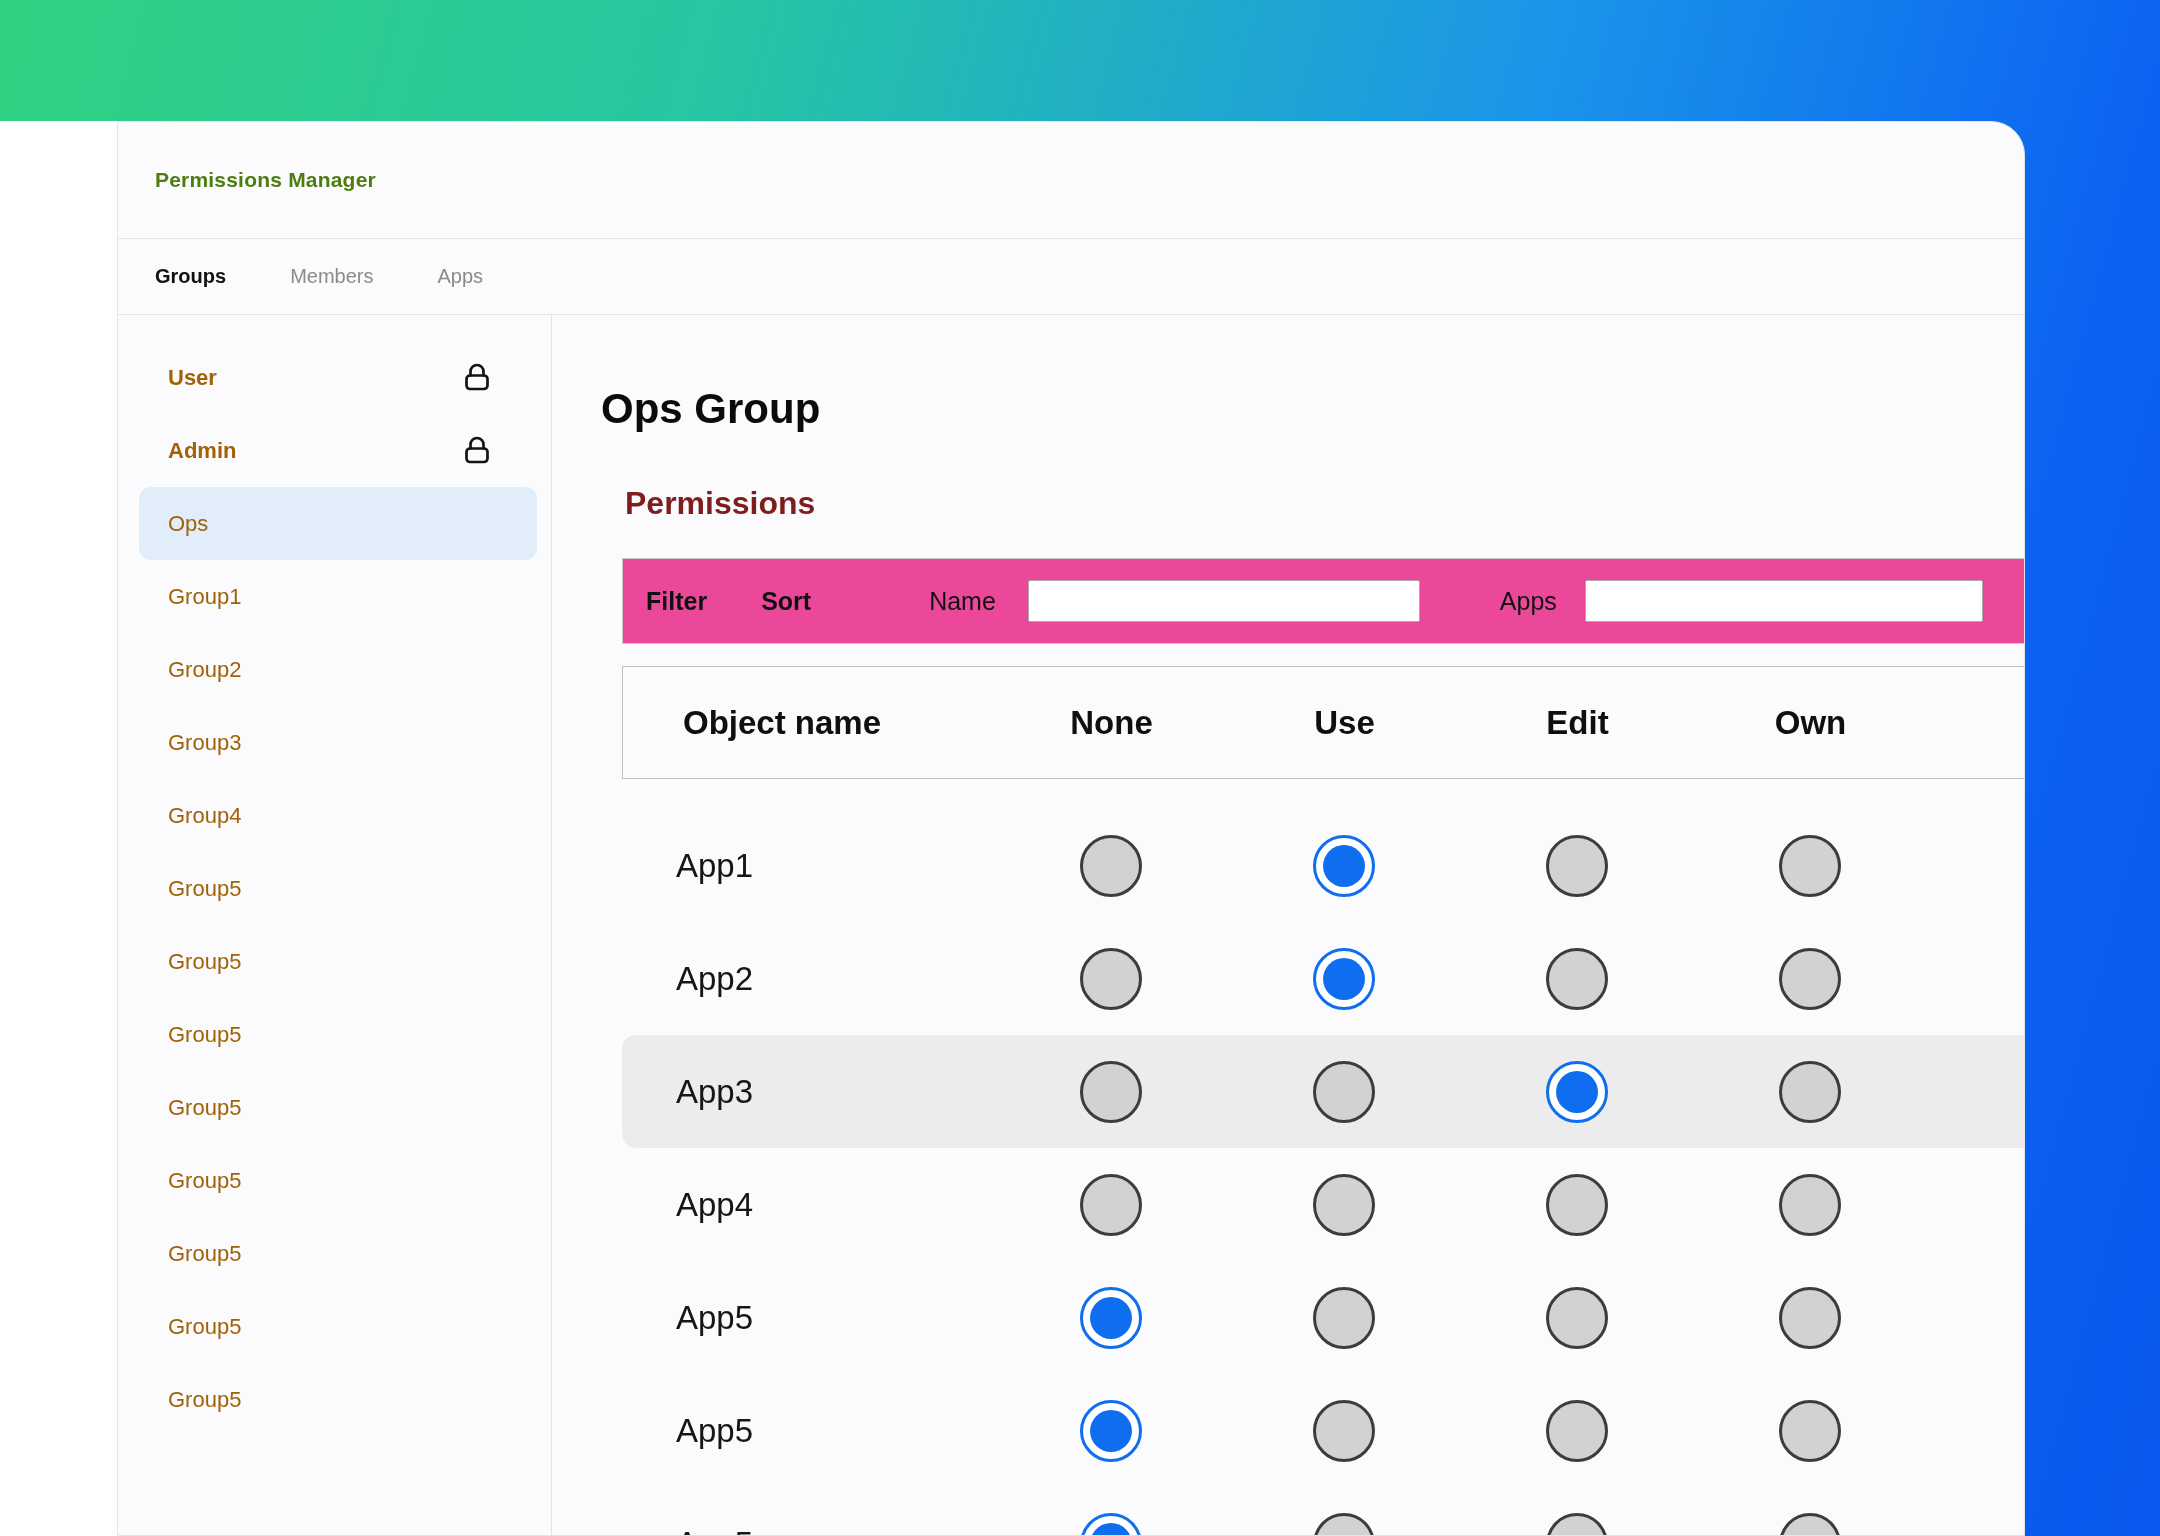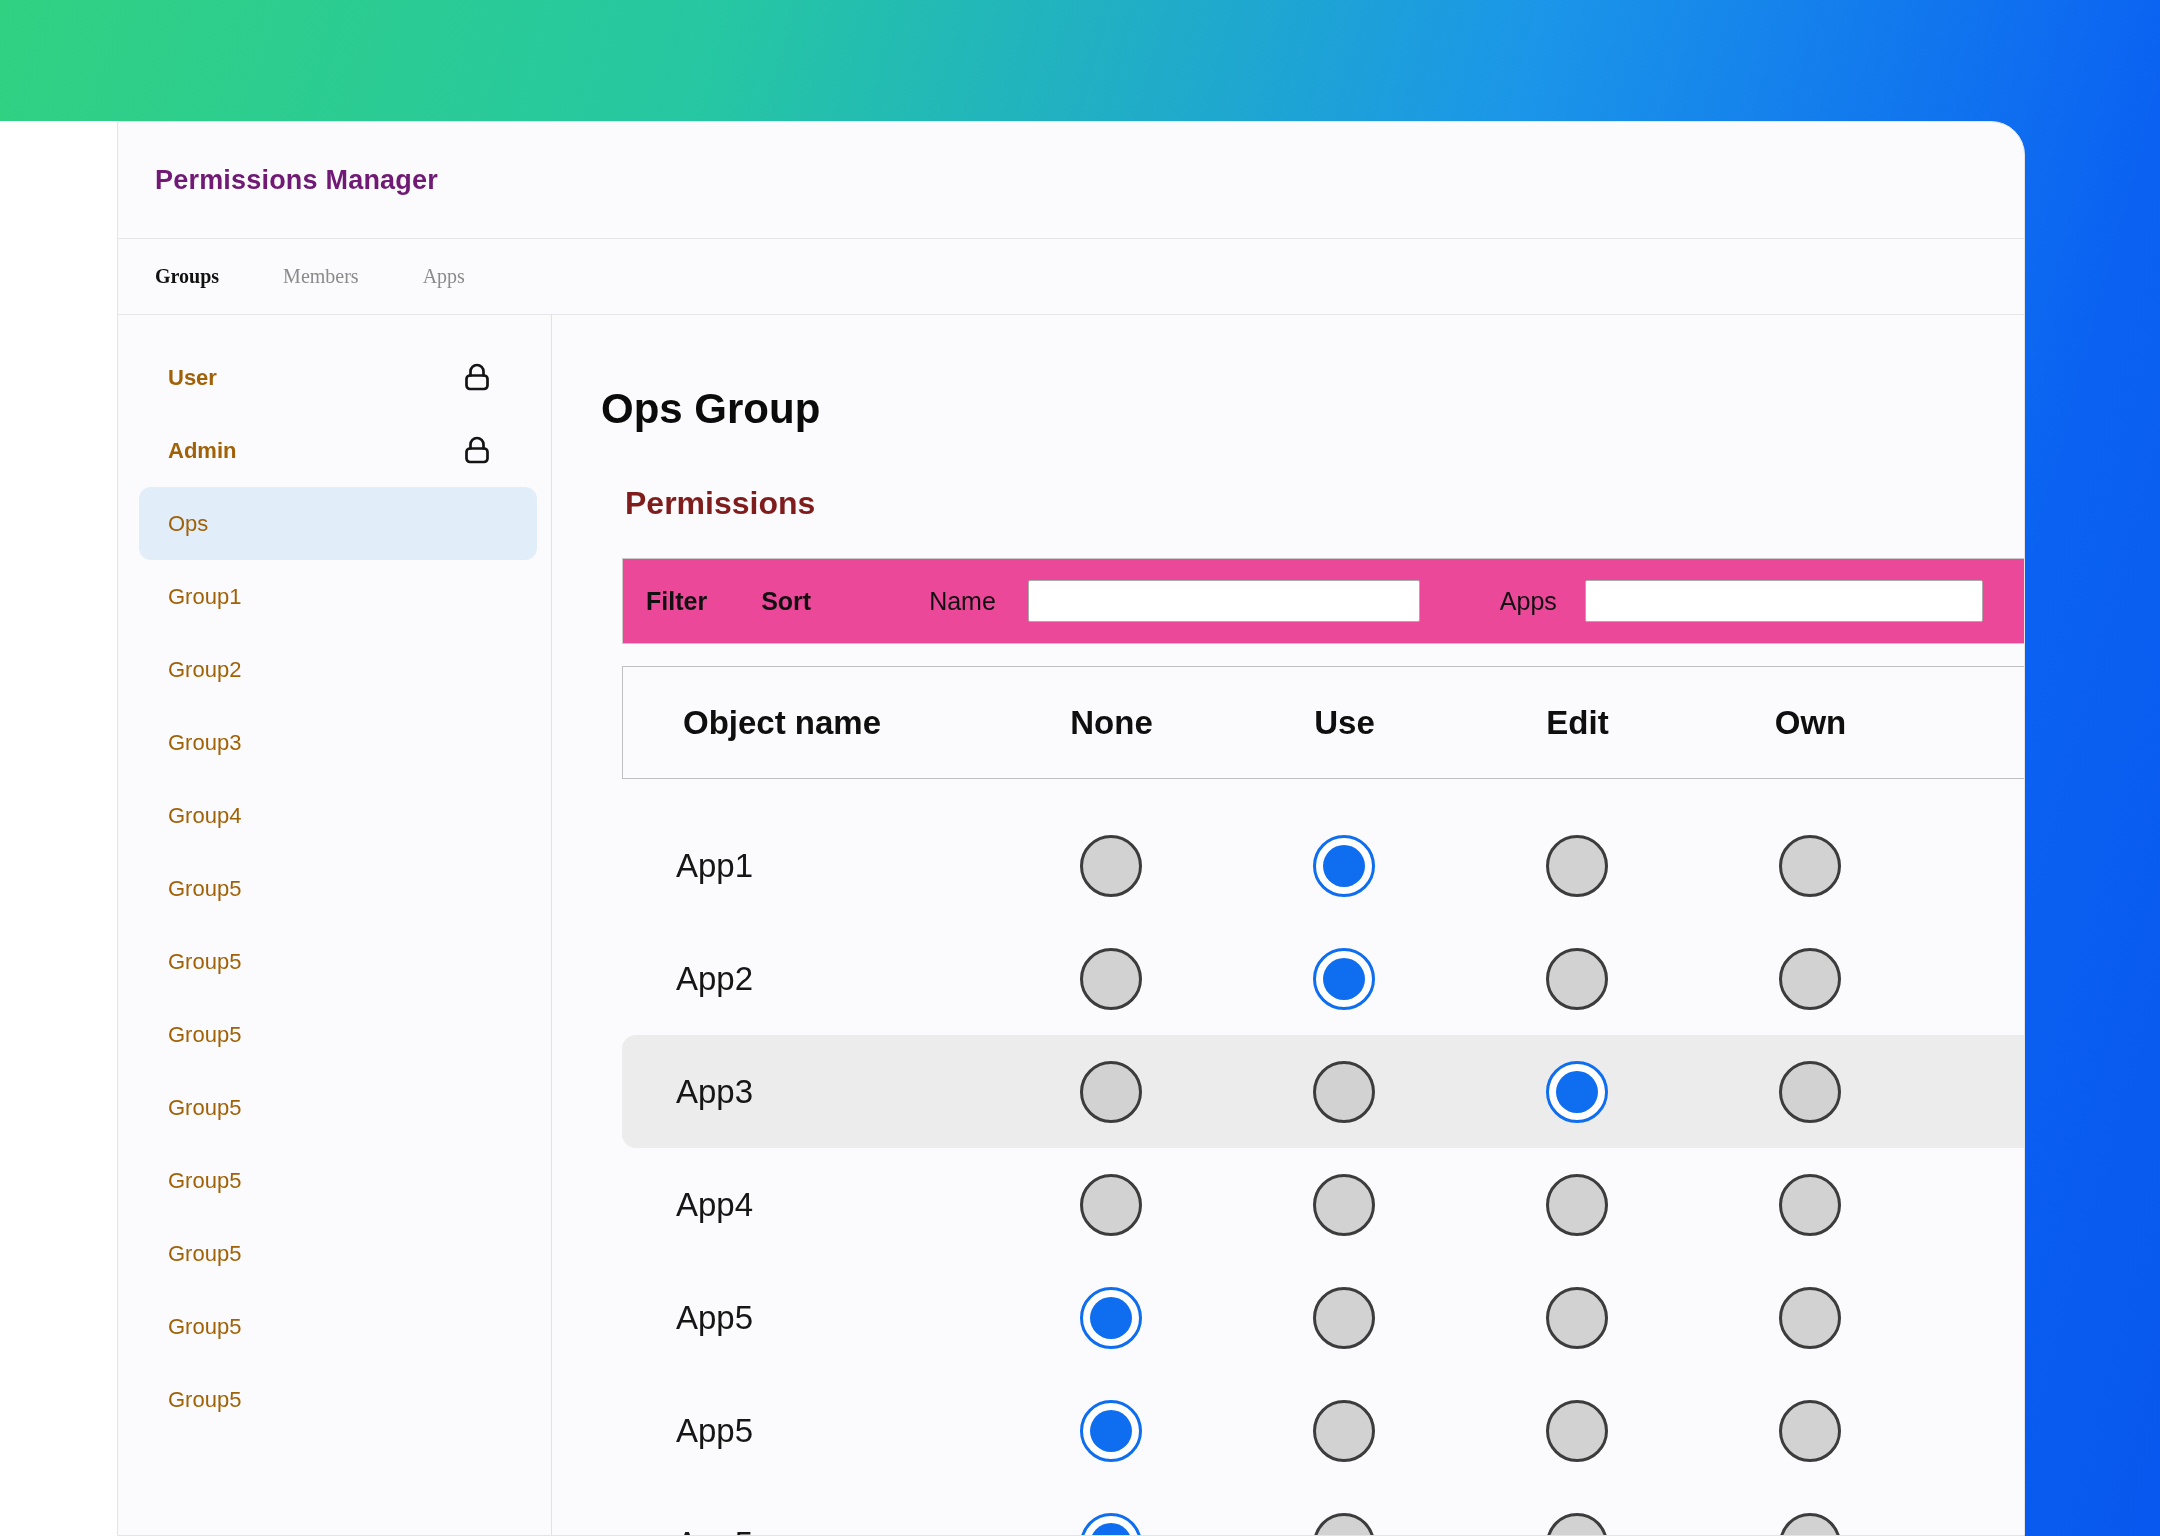--- a/index.html
+++ b/index.html
@@ -8,23 +8,23 @@
     font-family:"Liberation Sans",sans-serif;
     background:linear-gradient(105deg,#31d182 0%,#26c7a2 28%,#1b96e8 60%,#0b62f2 85%,#0857ee 100%);
   }
   .left-strip{position:absolute;left:0;top:121px;width:118px;height:1415px;background:#ffffff;}
   .card{
     position:absolute;left:117px;top:121px;width:1908px;height:1415px;
     background:#fbfbfd;border:1px solid #e4e4e4;border-top-right-radius:34px;
     box-sizing:border-box;overflow:hidden;
   }
   .card-header{height:117px;border-bottom:1px solid #e6e6e6;display:flex;align-items:center;padding-left:37px;box-sizing:border-box;}
-  .app-title{font-size:27px;font-weight:700;color:#701a75;letter-spacing:.2px;}
+  .app-title{font-size:21px;font-weight:700;color:#4d7c0f;letter-spacing:.2px;}
   .tabs{height:76px;border-bottom:1px solid #e6e6e6;display:flex;align-items:center;padding-left:37px;gap:64px;box-sizing:border-box;}
-  .tab{font-size:20px;color:#8b8b8b;cursor:pointer;font-family:Liberation Serif, serif;}
+  .tab{font-size:20px;color:#8b8b8b;cursor:pointer;}
   .tab.active{color:#111;font-weight:700;}
   .card-body{display:flex;height:1220px;}
   .sidebar{width:434px;border-right:1px solid #e2e2e2;box-sizing:border-box;padding-top:26px;flex:none;}
   .side-list{display:flex;flex-direction:column;}
   .side-item{
     height:73px;margin:0 14px 0 21px;padding:0 45px 0 29px;border-radius:12px;
     display:flex;align-items:center;justify-content:space-between;
     font-size:22px;color:#a16207;cursor:pointer;
   }
   .side-item.bold{font-weight:700;}

